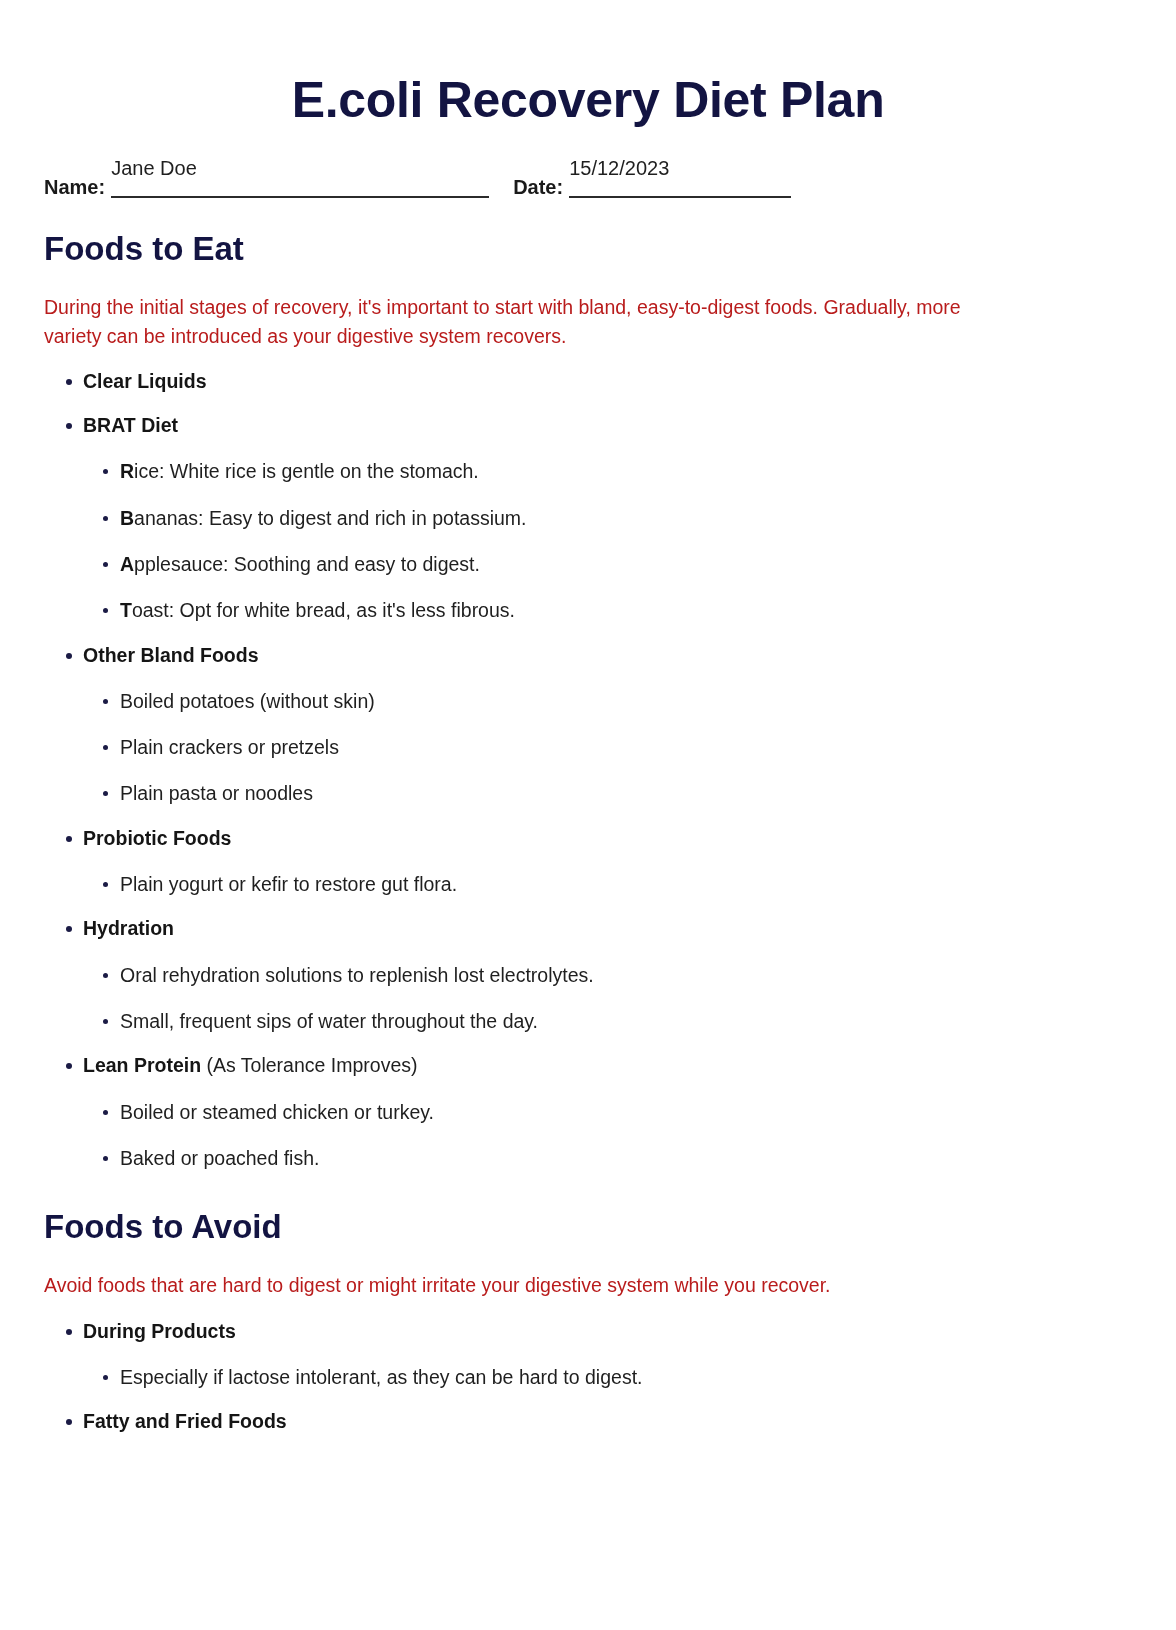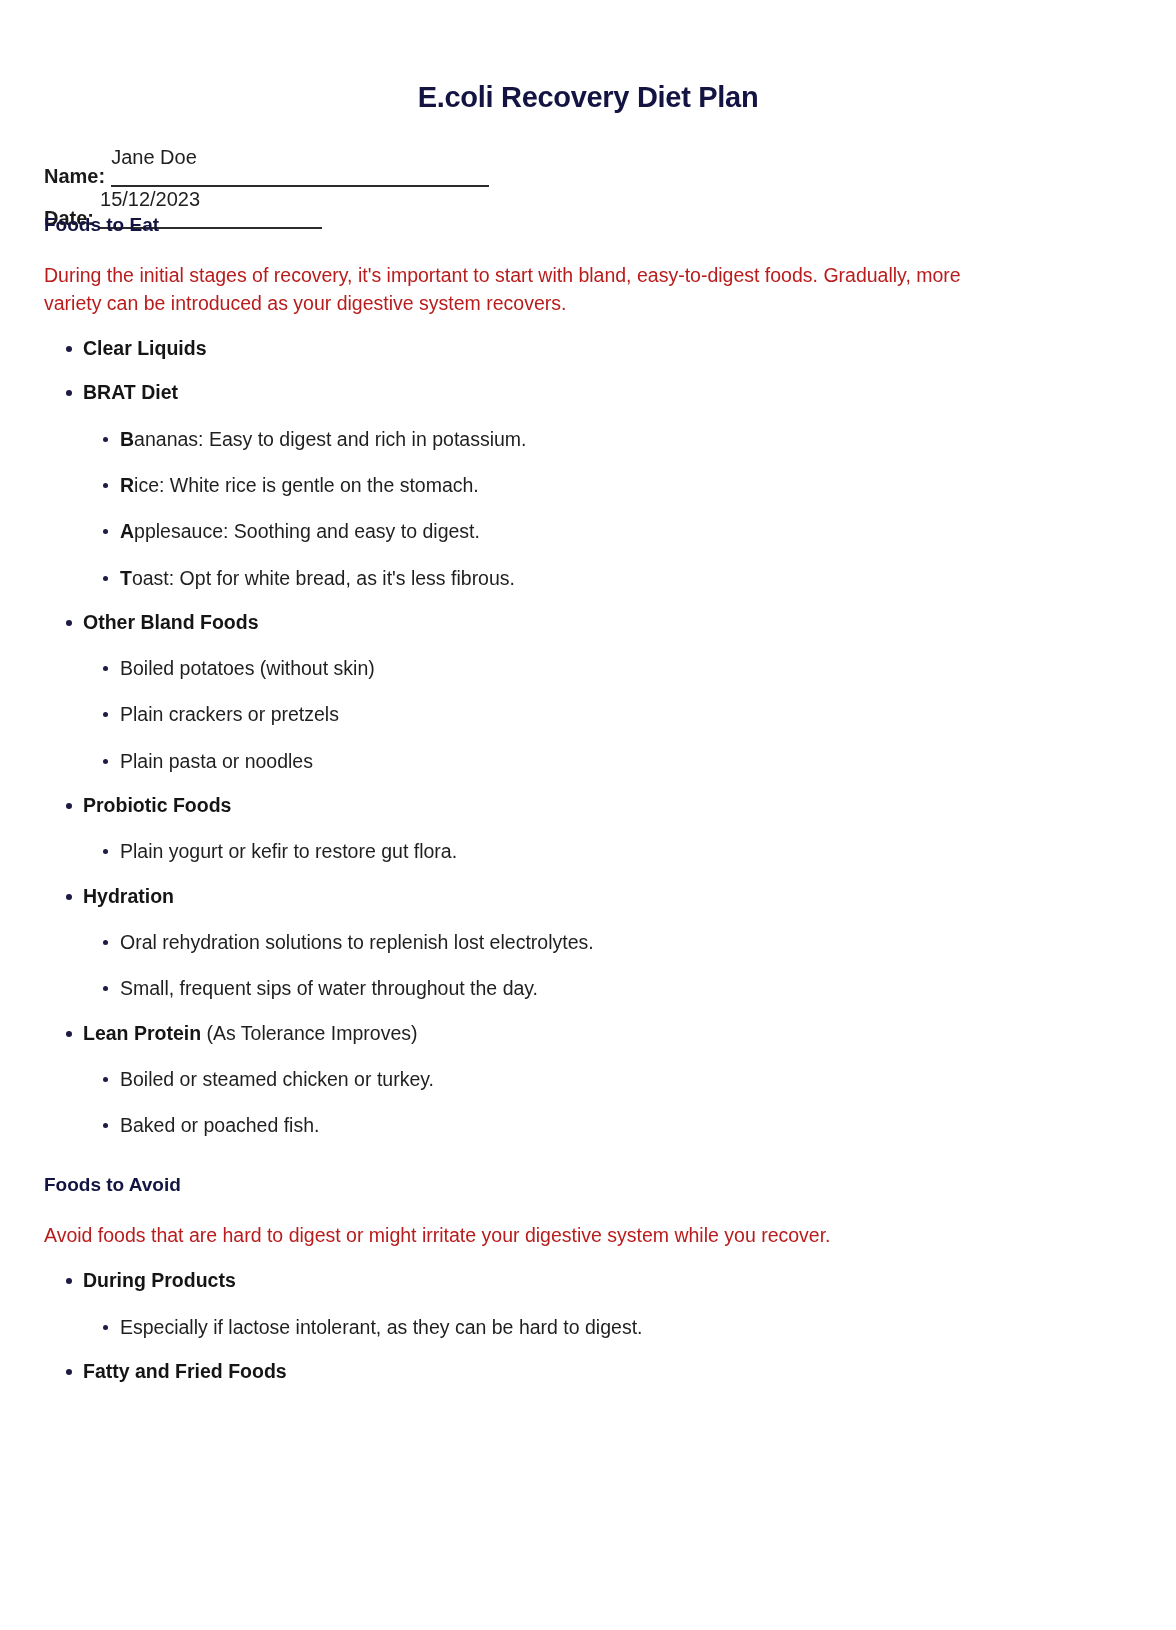--- a/index.html
+++ b/index.html
@@ -17,34 +17,33 @@
   .page {
     position: relative;
     width: 1176px;
     height: 1630px;
     background: #ffffff;
     box-sizing: border-box;
     padding: 0 44px;
   }
   .doc-title {
     text-align: center;
-    font-size: 29px;
+    font-size: 50px;
     font-weight: bold;
     color: #131442;
     letter-spacing: -0.3px;
-    margin: 18px;
+    margin: 8px;
     padding-top: 62px;
     line-height: 1.2;
   }
   .meta-row {
     display: flex;
-    align-items: flex-start;
+    align-items: center;
     margin-top: 30px;
     height: 34px;
-    flex-direction: column;
   }
   .meta-field {
     display: flex;
     align-items: flex-end;
   }
   .meta-label {
     font-size: 20px;
     font-weight: bold;
     color: #1a1a1a;
     white-space: nowrap;
@@ -58,21 +57,21 @@
     line-height: 1.25;
     padding-bottom: 15px;
     white-space: nowrap;
     box-sizing: border-box;
   }
   .meta-value.name { width: 378px; }
   .meta-value.date { width: 222px; }
   .meta-spacer { width: 24px; }
 
   .section-heading {
-    font-size: 19px;
+    font-size: 33px;
     font-weight: bold;
     color: #131442;
     margin: 34px 0 0 0;
     line-height: 1.25;
   }
   .section-intro {
     font-size: 19.5px;
     color: #b91c1c;
     line-height: 1.45;
     margin: 24px 0 0 0;
@@ -164,22 +163,22 @@
       <p class="section-intro">During the initial stages of recovery, it's important to start with bland, easy-to-digest foods. Gradually, more variety can be introduced as your digestive system recovers.</p>
       <ul class="lvl1">
 
         <li class="item1">
           <span class="label">Clear Liquids</span><span class="label-suffix"></span>
         </li>
 
         <li class="item1">
           <span class="label">BRAT Diet</span><span class="label-suffix"></span>
           <ul class="lvl2">
+            <li class="item2"><span class="lead">R</span><span>ice: White rice is gentle on the stomach.</span></li>
             <li class="item2"><span class="lead">B</span><span>ananas: Easy to digest and rich in potassium.</span></li>
-            <li class="item2"><span class="lead">R</span><span>ice: White rice is gentle on the stomach.</span></li>
             <li class="item2"><span class="lead">A</span><span>pplesauce: Soothing and easy to digest.</span></li>
             <li class="item2"><span class="lead">T</span><span>oast: Opt for white bread, as it's less fibrous.</span></li>
           </ul>
         </li>
 
         <li class="item1">
           <span class="label">Other Bland Foods</span><span class="label-suffix"></span>
           <ul class="lvl2">
             <li class="item2"><span class="lead"></span><span>Boiled potatoes (without skin)</span></li>
             <li class="item2"><span class="lead"></span><span>Plain crackers or pretzels</span></li>

